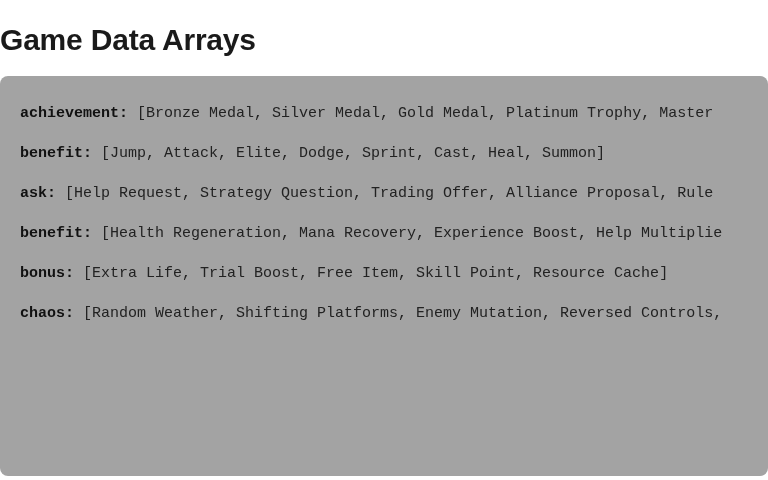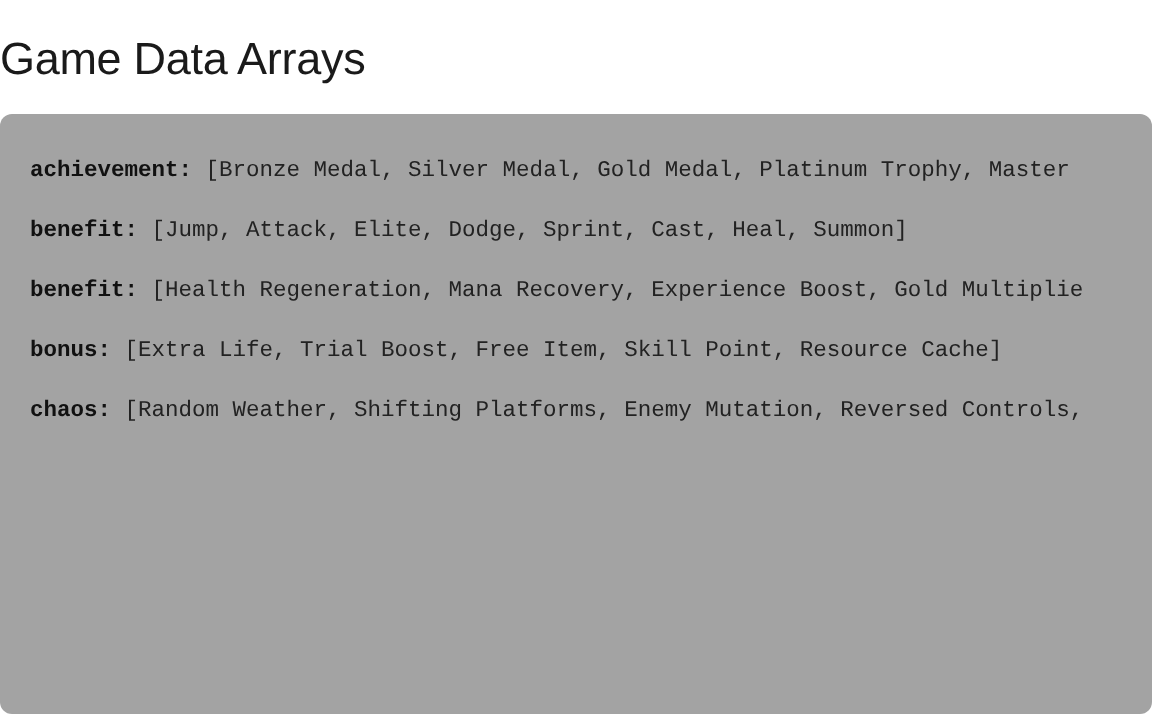--- a/index.html
+++ b/index.html
@@ -17,21 +17,21 @@
     width: 768px;
     height: 480px;
     box-sizing: border-box;
     padding: 0;
     position: relative;
     overflow: hidden;
   }
   .page-title {
     font-family: "Liberation Sans", sans-serif;
     font-size: 30px;
-    font-weight: normal;
+    font-weight: bold;
     color: #1a1a1a;
     margin: 0;
     padding: 22px 0 0 0;
     letter-spacing: -0.2px;
     line-height: 36px;
   }
   .panel {
     margin-top: 18px;
     background: #a3a3a3;
     border-radius: 8px;
@@ -69,25 +69,29 @@
       <span class="key">achievement:</span>
       <span class="vals">[Bronze Medal, Silver Medal, Gold Medal, Platinum Trophy, Master</span>
     </div>
 
     <div class="row">
       <span class="key">benefit:</span>
       <span class="vals">[Jump, Attack, Elite, Dodge, Sprint, Cast, Heal, Summon]</span>
     </div>
 
 
+    <div class="row">
+      <span class="key">ask:</span>
+      <span class="vals">[Help Request, Strategy Question, Trading Offer, Alliance Proposal, Rule</span>
+    </div>
 
 
     <div class="row">
       <span class="key">benefit:</span>
-      <span class="vals">[Health Regeneration, Mana Recovery, Experience Boost, Gold Multiplie</span>
+      <span class="vals">[Health Regeneration, Mana Recovery, Experience Boost, Help Multiplie</span>
     </div>
 
     <div class="row">
       <span class="key">bonus:</span>
       <span class="vals">[Extra Life, Trial Boost, Free Item, Skill Point, Resource Cache]</span>
     </div>
 
 
 
     <div class="row">

